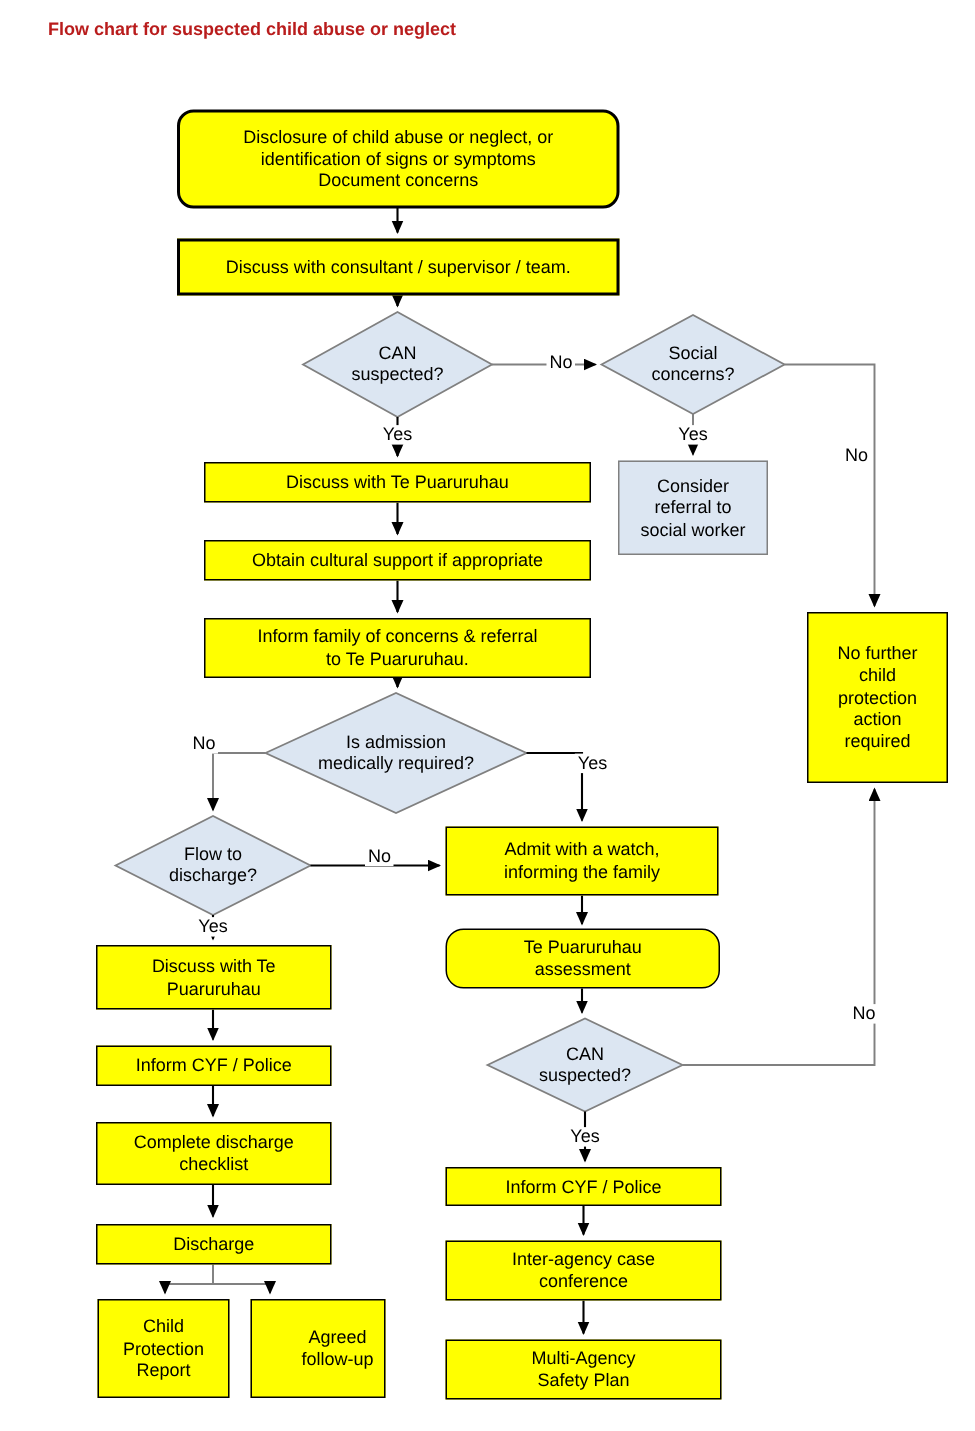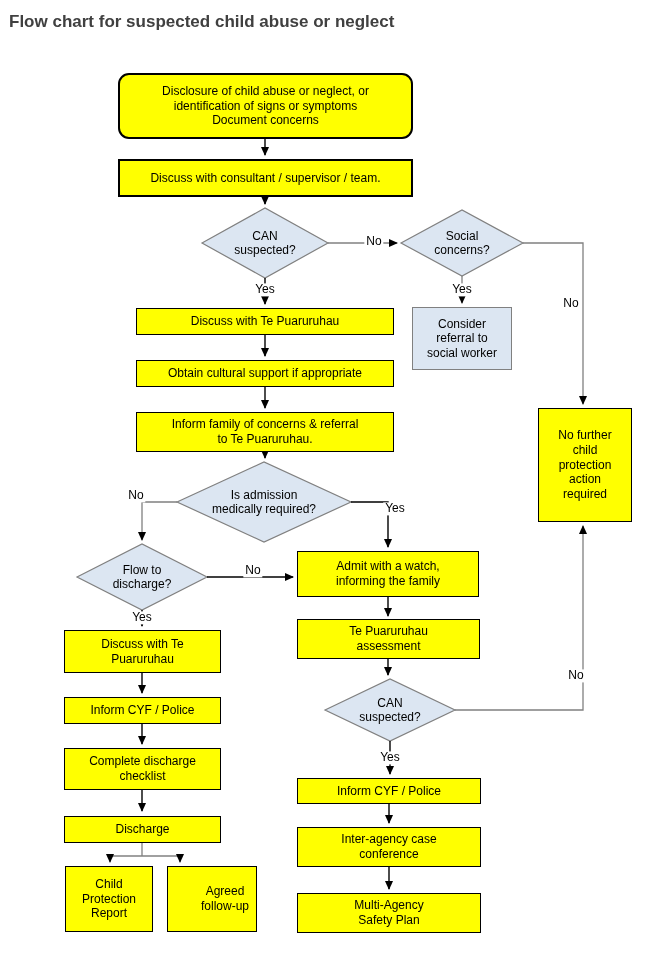--- a/index.html
+++ b/index.html
@@ -1,18 +1,18 @@
 <!DOCTYPE html>
 <html><head>
 <meta charset="utf-8">
 <style>
   html,body{margin:0;padding:0;background:#ffffff;}
   body{font-family:"Liberation Sans","DejaVu Sans",sans-serif;color:#000;}
   .stage{position:relative;width:650px;height:954px;background:#fff;overflow:hidden;}
-  .title{position:absolute;left:9px;top:12px;font-size:17px;font-weight:bold;color:#404040;letter-spacing:0px;}
+  .title{position:absolute;left:32px;top:12px;font-size:12px;font-weight:bold;color:#b91c1c;letter-spacing:0px;}
   svg.connectors{position:absolute;left:0;top:0;z-index:1;}
   .node{position:absolute;z-index:2;display:flex;align-items:center;justify-content:center;
         text-align:center;font-size:12px;line-height:1.22;white-space:pre-line;box-sizing:border-box;}
   .process{background:#ffff00;border:2px solid #000;}
   .thin{border-width:1.6px;}
   .light{background:#dce6f2;border:1px solid #808080;}
   .dlabel{position:absolute;z-index:3;transform:translate(-50%,-50%);text-align:center;
           font-size:12px;line-height:1.2;white-space:pre-line;}
   .elabel{position:absolute;z-index:3;transform:translate(-50%,-50%);font-size:12px;
           background:#ffffff;padding:0 2px;line-height:1.1;}
@@ -81,21 +81,21 @@
   <div class="node light" style="left:412px;top:307px;width:100px;height:63px;">Consider
 referral to
 social worker</div>
   <div class="node process thin" style="left:538px;top:408px;width:94px;height:114px;">No further
 child
 protection
 action
 required</div>
   <div class="node process thin" style="left:297px;top:551px;width:182px;height:46px;">Admit with a watch,
 informing the family</div>
-  <div class="node process thin" style="left:297px;top:619px;width:183px;height:40px;">Te Puaruruhau
+  <div class="node process thin" style="left:297px;top:619px;width:183px;height:40px;border-radius:12px;">Te Puaruruhau
 assessment</div>
   <div class="node process thin" style="left:64px;top:630px;width:157px;height:43px;">Discuss with Te
 Puaruruhau</div>
   <div class="node process thin" style="left:64px;top:697px;width:157px;height:27px;">Inform CYF / Police</div>
   <div class="node process thin" style="left:64px;top:748px;width:157px;height:42px;">Complete discharge
 checklist</div>
   <div class="node process thin" style="left:64px;top:816px;width:157px;height:27px;">Discharge</div>
   <div class="node process thin" style="left:65px;top:866px;width:88px;height:66px;">Child
 Protection
 Report</div>

